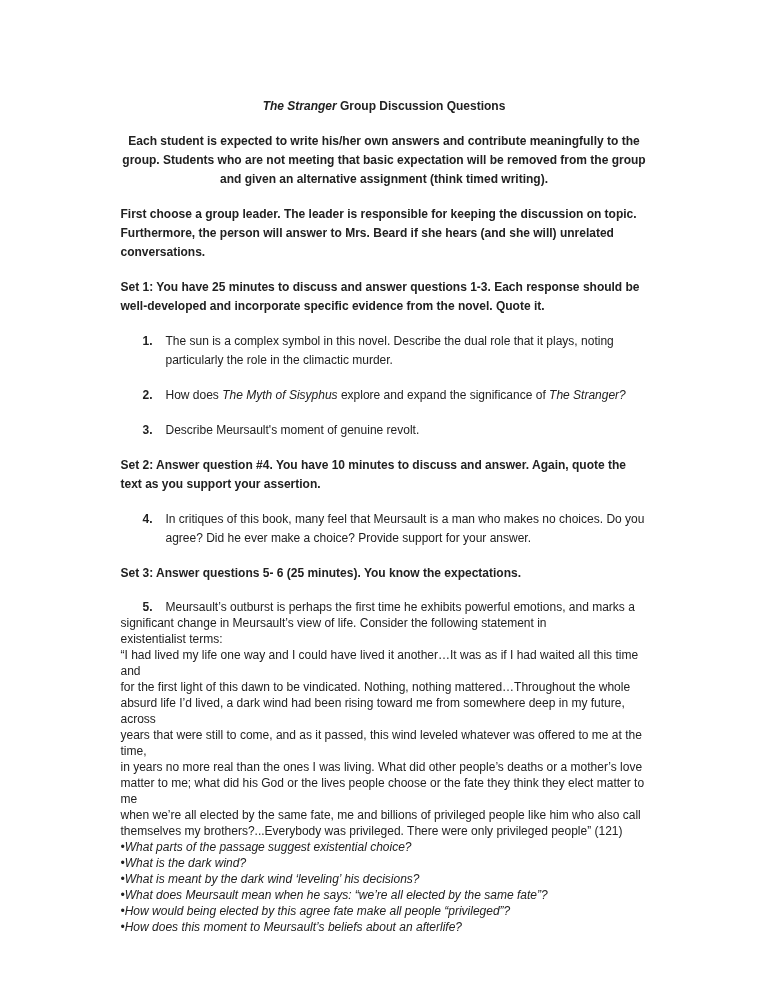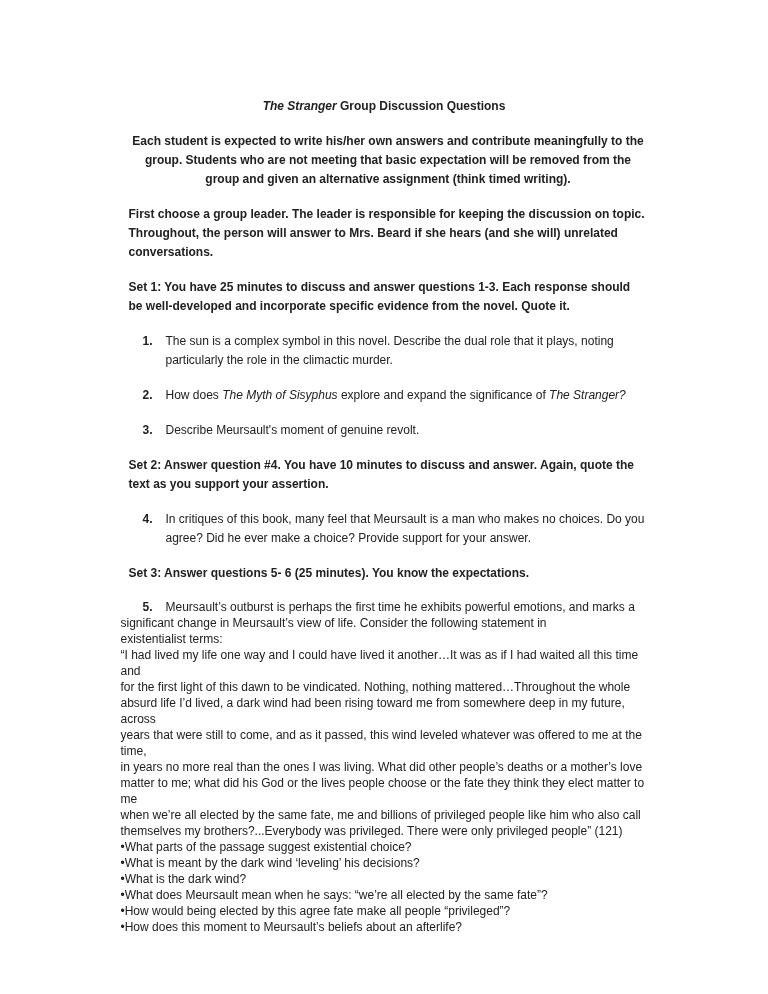--- a/index.html
+++ b/index.html
@@ -16,55 +16,55 @@
     line-height: 19px;
     color: #212121;
     overflow: hidden;
   }
   .doc-title {
     text-align: center;
     font-weight: bold;
     margin: 0 0 16px 0;
   }
   .doc-title .book { font-style: italic; }
-  .para { margin: 0 0 16px 8px; }
+  .para { margin: 0 0 16px 0; }
   .bold { font-weight: bold; }
   .center { text-align: center; }
   .qitem { display: flex; margin: 0 0 16px 0; }
   .qnum {
     flex: none;
     width: 23px;
     margin-left: 22px;
     font-weight: bold;
   }
   .qtext { flex: 1; }
   .qtext .ital { font-style: italic; margin-top: 16px; }
   .q5-block { margin: 0; }
   .q5-block .qitem { margin-bottom: 0; line-height: 16px; }
   .passage {
     white-space: pre-line;
     line-height: 16px;
     margin: 0;
   }
   .subq-list { margin: 0; }
-  .subq { line-height: 16px; }
+  .subq { line-height: 16px; font-style: italic; }
   .subq::before { content: "\2022 "; }
 </style>
 </head>
 <body>
 
 <div class="page">
 
   <div class="doc-title">
     <span class="book">The Stranger</span><span> Group Discussion Questions</span>
   </div>
 
   <p class="para bold center">Each student is expected to write his/her own answers and contribute meaningfully to the group. Students who are not meeting that basic expectation will be removed from the group and given an alternative assignment (think timed writing).</p>
 
-  <p class="para bold">First choose a group leader. The leader is responsible for keeping the discussion on topic. Throughout, the person will answer to Mrs. Beard if she hears (and she will) unrelated conversations.</p>
+  <p class="para bold">First choose a group leader. The leader is responsible for keeping the discussion on topic. Furthermore, the person will answer to Mrs. Beard if she hears (and she will) unrelated conversations.</p>
 
   <p class="para bold">Set 1: You have 25 minutes to discuss and answer questions 1-3. Each response should be well-developed and incorporate specific evidence from the novel. Quote it.</p>
 
   <div class="qitem">
     <span class="qnum">1.</span>
     <span class="qtext">The sun is a complex symbol in this novel. Describe the dual role that it plays, noting particularly the role in the climactic murder.</span>
   </div>
 
   <div class="qitem">
     <span class="qnum">2.</span>
@@ -95,21 +95,21 @@
 “I had lived my life one way and I could have lived it another…It was as if I had waited all this time and
 for the first light of this dawn to be vindicated. Nothing, nothing mattered…Throughout the whole
 absurd life I’d lived, a dark wind had been rising toward me from somewhere deep in my future, across
 years that were still to come, and as it passed, this wind leveled whatever was offered to me at the time,
 in years no more real than the ones I was living. What did other people’s deaths or a mother’s love
 matter to me; what did his God or the lives people choose or the fate they think they elect matter to me
 when we’re all elected by the same fate, me and billions of privileged people like him who also call
 themselves my brothers?...Everybody was privileged. There were only privileged people” (121)</div>
     <div class="subq-list">
       <div class="subq">What parts of the passage suggest existential choice?</div>
+      <div class="subq">What is the dark wind?</div>
       <div class="subq">What is meant by the dark wind ‘leveling’ his decisions?</div>
-      <div class="subq">What is the dark wind?</div>
       <div class="subq">What does Meursault mean when he says: “we’re all elected by the same fate”?</div>
       <div class="subq">How would being elected by this agree fate make all people “privileged”?</div>
       <div class="subq">How does this moment to Meursault’s beliefs about an afterlife?</div>
     </div>
   </div>
 
 </div>
 
 </body></html>

